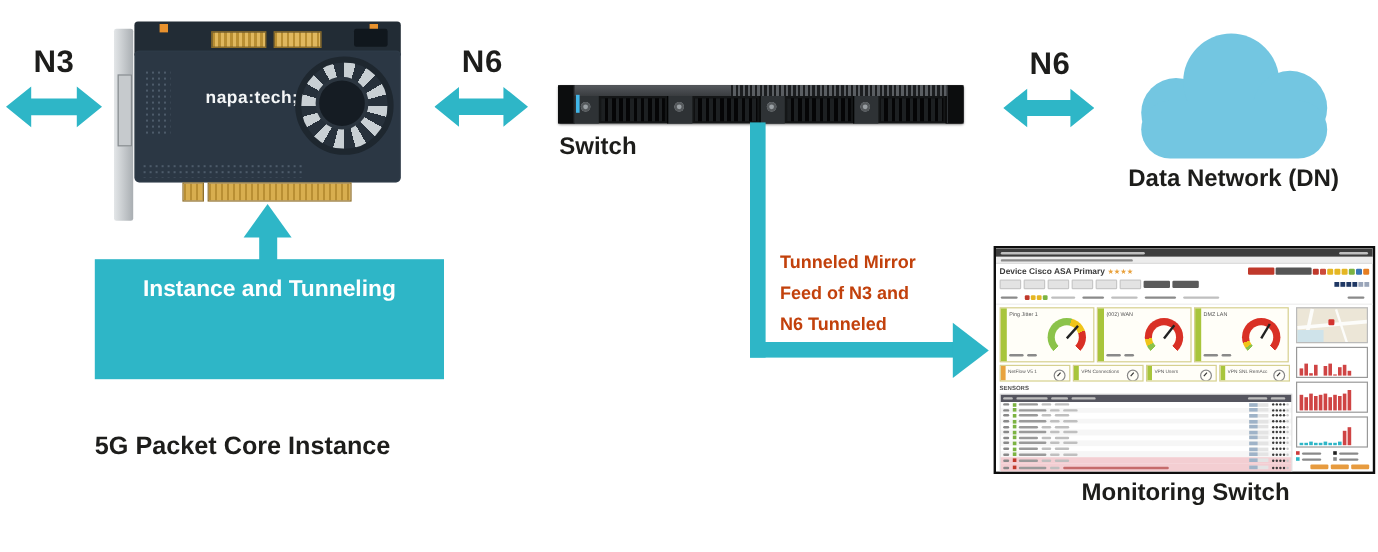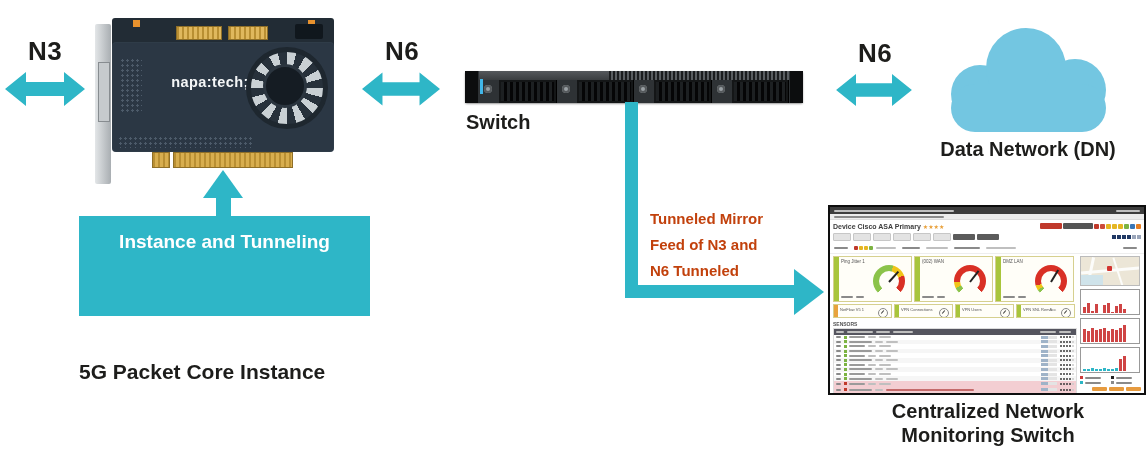--- a/index.html
+++ b/index.html
@@ -587,17 +587,16 @@
         <div class="olinks">
             <span class="olink"></span>
             <span class="olink"></span>
             <span class="olink"></span>
           </div>
       </div>
     </div>
   </div>
 
   <div class="abs dashcap">
-    <div>Centralized Network</div>
     <div>Monitoring Switch</div>
   </div>
 
 </div>
 
 </body></html>

